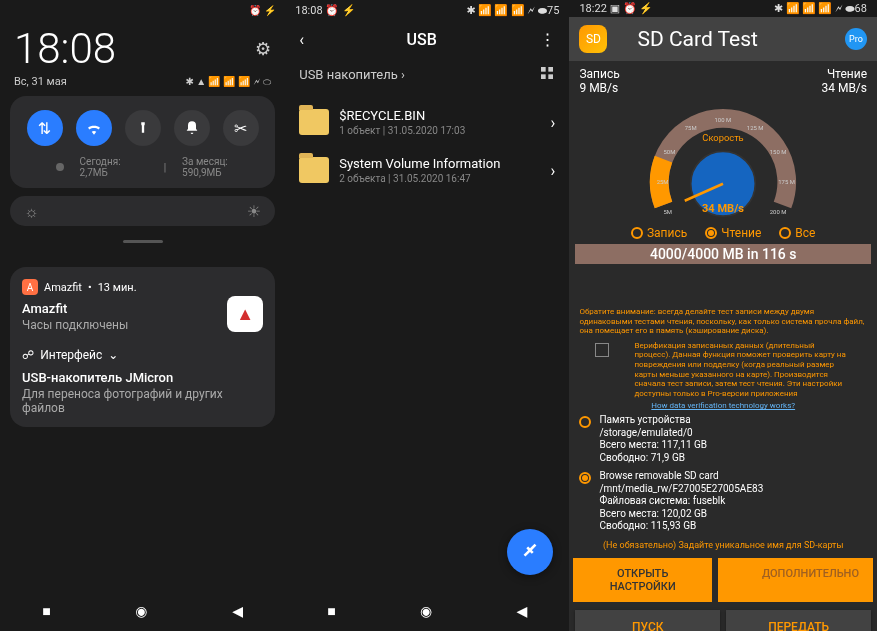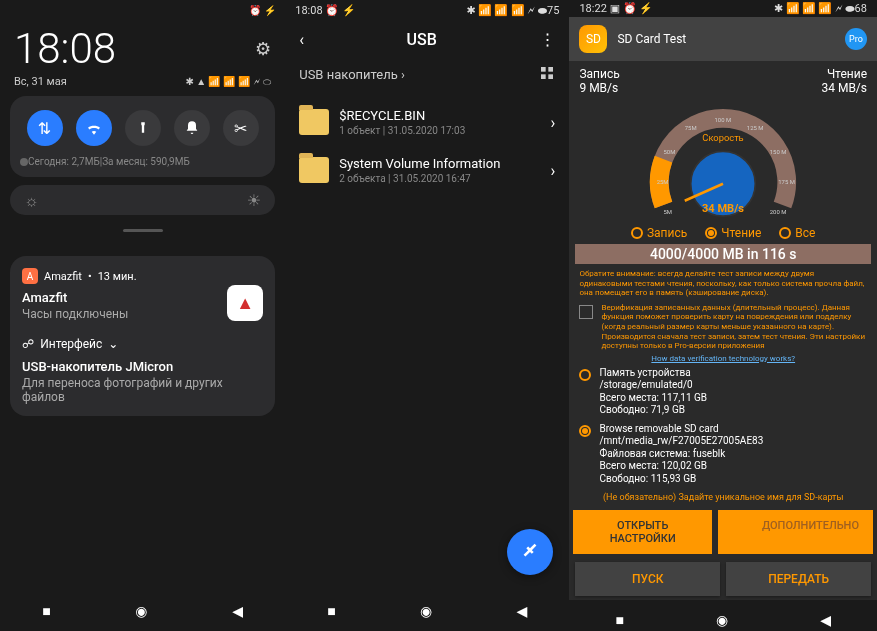--- a/index.html
+++ b/index.html
@@ -13,21 +13,21 @@
 .sb1 { display: flex; justify-content: flex-end; align-items: center; padding: 4px 8px; height: 20px; color: #fff; font-size: 10px; gap: 3px; }
 .clock-row { display: flex; justify-content: space-between; align-items: center; padding: 4px 14px 2px; }
 .clock { color: #fff; font-size: 42px; font-weight: 300; }
 .gear { color: #ccc; font-size: 18px; }
 .date-row { display: flex; justify-content: space-between; align-items: center; padding: 0 14px 8px; font-size: 11px; color: #ccc; }
 .status-icons { display: flex; gap: 3px; color: #ccc; font-size: 10px; align-items: center; }
 .qs-card { background: #2c2c2e; margin: 0 10px; border-radius: 16px; padding: 14px 10px 10px; }
 .toggles { display: flex; justify-content: space-around; margin-bottom: 10px; }
 .toggle { width: 36px; height: 36px; border-radius: 50%; display: flex; align-items: center; justify-content: center; color: #fff; font-size: 16px; background: #3a3a3c; }
 .toggle.on { background: #2a7dff; }
-.usage { display: flex; align-items: center; gap: 0; font-size: 10px; color: #888; }
+.usage { display: flex; align-items: center; gap: 16px; font-size: 10px; color: #888; margin-left: 36px; }
 .dot { width: 8px; height: 8px; background: #666; border-radius: 50%; }
 .bright { background: #2c2c2e; margin: 8px 10px; border-radius: 22px; height: 30px; display: flex; align-items: center; justify-content: space-between; padding: 0 14px; color: #888; }
 .handle { width: 40px; height: 3px; background: #555; border-radius: 3px; margin: 6px auto; }
 .notif { background: #2c2c2e; margin: 18px 10px 0; border-radius: 16px; padding: 12px; color: #fff; }
 .notif-top { display: flex; align-items: center; gap: 6px; font-size: 11px; }
 .notif-icon { width: 16px; height: 16px; background: #ff7043; border-radius: 4px; display: flex; align-items: center; justify-content: center; font-size: 10px; }
 .notif-title { font-size: 13px; font-weight: 500; margin-top: 6px; }
 .notif-body { font-size: 12px; color: #aaa; margin-top: 2px; }
 .notif-row { display: flex; justify-content: space-between; align-items: center; }
 .app-badge { width: 36px; height: 36px; background: #fff; border-radius: 8px; display: flex; align-items: center; justify-content: center; color: #d32f2f; font-size: 18px; }
@@ -47,37 +47,37 @@
 .folder-ico:before { content: ''; position: absolute; top: -4px; left: 0; width: 14px; height: 5px; background: #e0b456; border-radius: 2px 2px 0 0; }
 .folder-main { flex: 1; }
 .folder-name { font-size: 13px; }
 .folder-meta { font-size: 10px; color: #888; margin-top: 2px; }
 .fab { position: absolute; bottom: 56px; right: 16px; width: 46px; height: 46px; background: #2a7dff; border-radius: 50%; display: flex; align-items: center; justify-content: center; color: #fff; font-size: 20px; box-shadow: 0 2px 8px rgba(0,0,0,0.4); }
 
 
 .sb3 { display: flex; justify-content: space-between; align-items: center; padding: 2px 10px; height: 20px; color: #ddd; font-size: 11px; background: #1a1a1a; }
 .titlebar { background: #424242; display: flex; align-items: center; gap: 10px; padding: 8px 10px; color: #fff; }
 .app-ico { width: 28px; height: 28px; background: linear-gradient(135deg,#ff9800,#ffc107); border-radius: 8px; display: flex; align-items: center; justify-content: center; font-size: 12px; }
-.title-txt { font-size: 12px; font-weight: 400; flex: 1; }
+.title-txt { font-size: 21px; font-weight: 400; flex: 1; margin-left: 20px; }
 .pro { width: 22px; height: 22px; background: #2196f3; border-radius: 50%; color: #fff; font-size: 9px; display: flex; align-items: center; justify-content: center; }
 .tabs { display: flex; background: #333; font-size: 11px; color: #ccc; overflow: hidden; }
 .tab { padding: 7px 4px; white-space: nowrap; }
 .tab.active { border-bottom: 2px solid #ff9800; color: #fff; }
 .rw-row { display: flex; justify-content: space-between; padding: 6px 10px; font-size: 12px; color: #fff; }
 .rw-l, .rw-r { display: flex; flex-direction: column; }
 .rw-r { text-align: right; }
 .gauge { position: relative; width: 170px; height: 130px; margin: 0 auto; }
 .gauge svg { width: 100%; height: 100%; }
 .rbtns { display: flex; justify-content: center; gap: 18px; padding: 2px; font-size: 12px; color: #ff9800; }
 .rbtns label { display: flex; align-items: center; gap: 4px; }
 .rbtn { width: 12px; height: 12px; border: 2px solid #ff9800; border-radius: 50%; display: inline-block; }
 .rbtn.on:after { content: ''; display: block; width: 6px; height: 6px; background: #ff9800; border-radius: 50%; margin: 1px; }
 .progline { background: #8d6e63; color: #fff; text-align: center; font-size: 14px; font-weight: 500; padding: 2px; margin: 2px 6px; }
-.warn { font-size: 8px; color: #ff9800; padding: 3px 10px; line-height: 1.2; }
-.check-row { display: flex; gap: 8px; padding: 2px 10px; font-size: 8px; color: #ff9800; line-height: 1.2; }
+.warn { font-size: 8px; color: #ff9800; padding: 3px 10px; line-height: 1.2; margin-top: 38px; }
+.check-row { display: flex; gap: 25px; padding: 2px 26px; font-size: 8px; color: #ff9800; line-height: 1.2; }
 .cbox { width: 14px; height: 14px; border: 1px solid #888; flex-shrink: 0; margin-top: 2px; }
 .link { color: #64b5f6; text-decoration: underline; font-size: 8px; text-align: center; padding: 1px; }
 .storage { display: flex; gap: 8px; padding: 3px 10px; font-size: 10px; color: #fff; line-height: 1.25; }
 .storage .rbtn { flex-shrink: 0; margin-top: 2px; }
 .hint { text-align: center; color: #ff9800; font-size: 9px; padding: 4px; }
 .actrow { display: flex; justify-content: center; gap: 6px; padding: 4px; }
 .btn1 { background: #ff9800; color: #333; font-size: 11px; font-weight: 500; padding: 9px 14px; text-align: center; }
 .btn1.half { color: #a06020; padding-left: 44px; }
 .actrow2 { display: flex; gap: 6px; padding: 4px 6px; }
 .btn2 { flex: 1; background: #424242; color: #ff9800; font-size: 12px; font-weight: 500; padding: 10px; text-align: center; box-shadow: 0 1px 3px rgba(0,0,0,0.4); }

